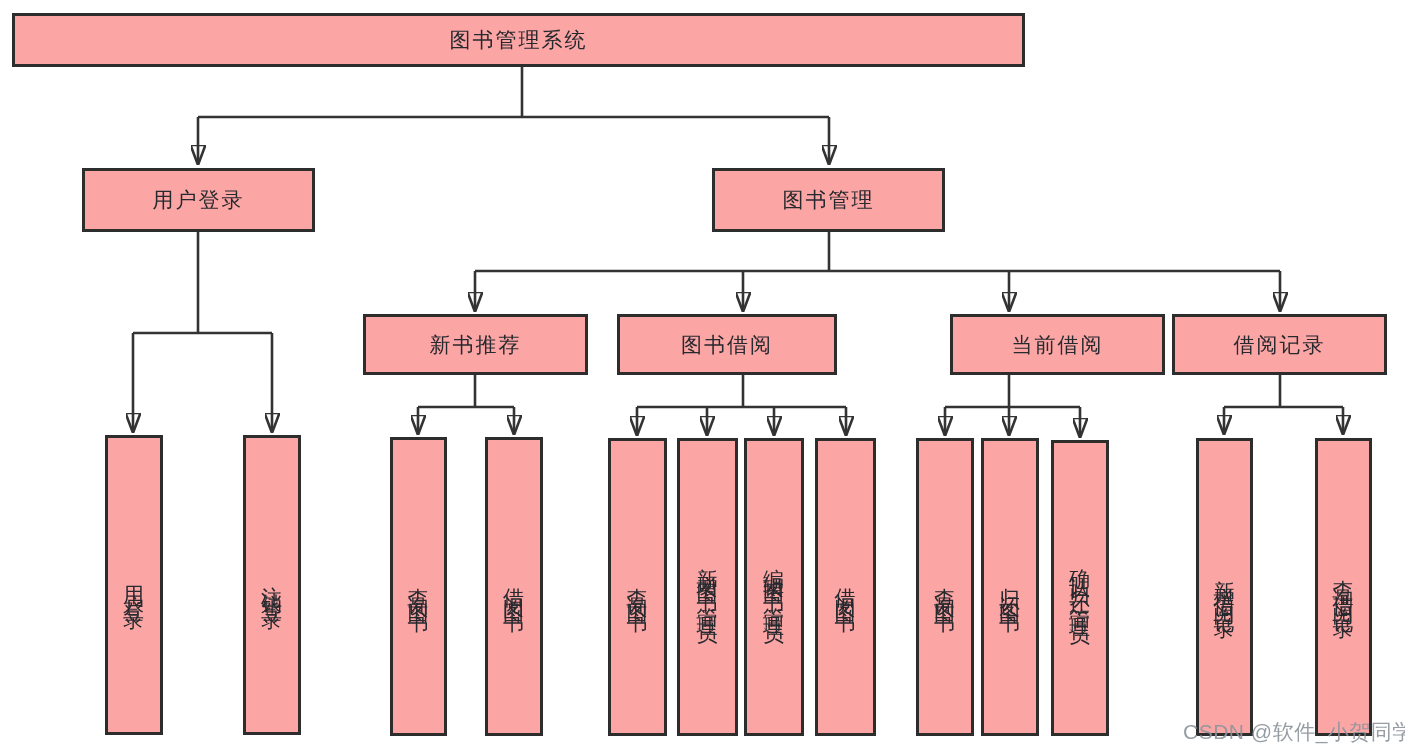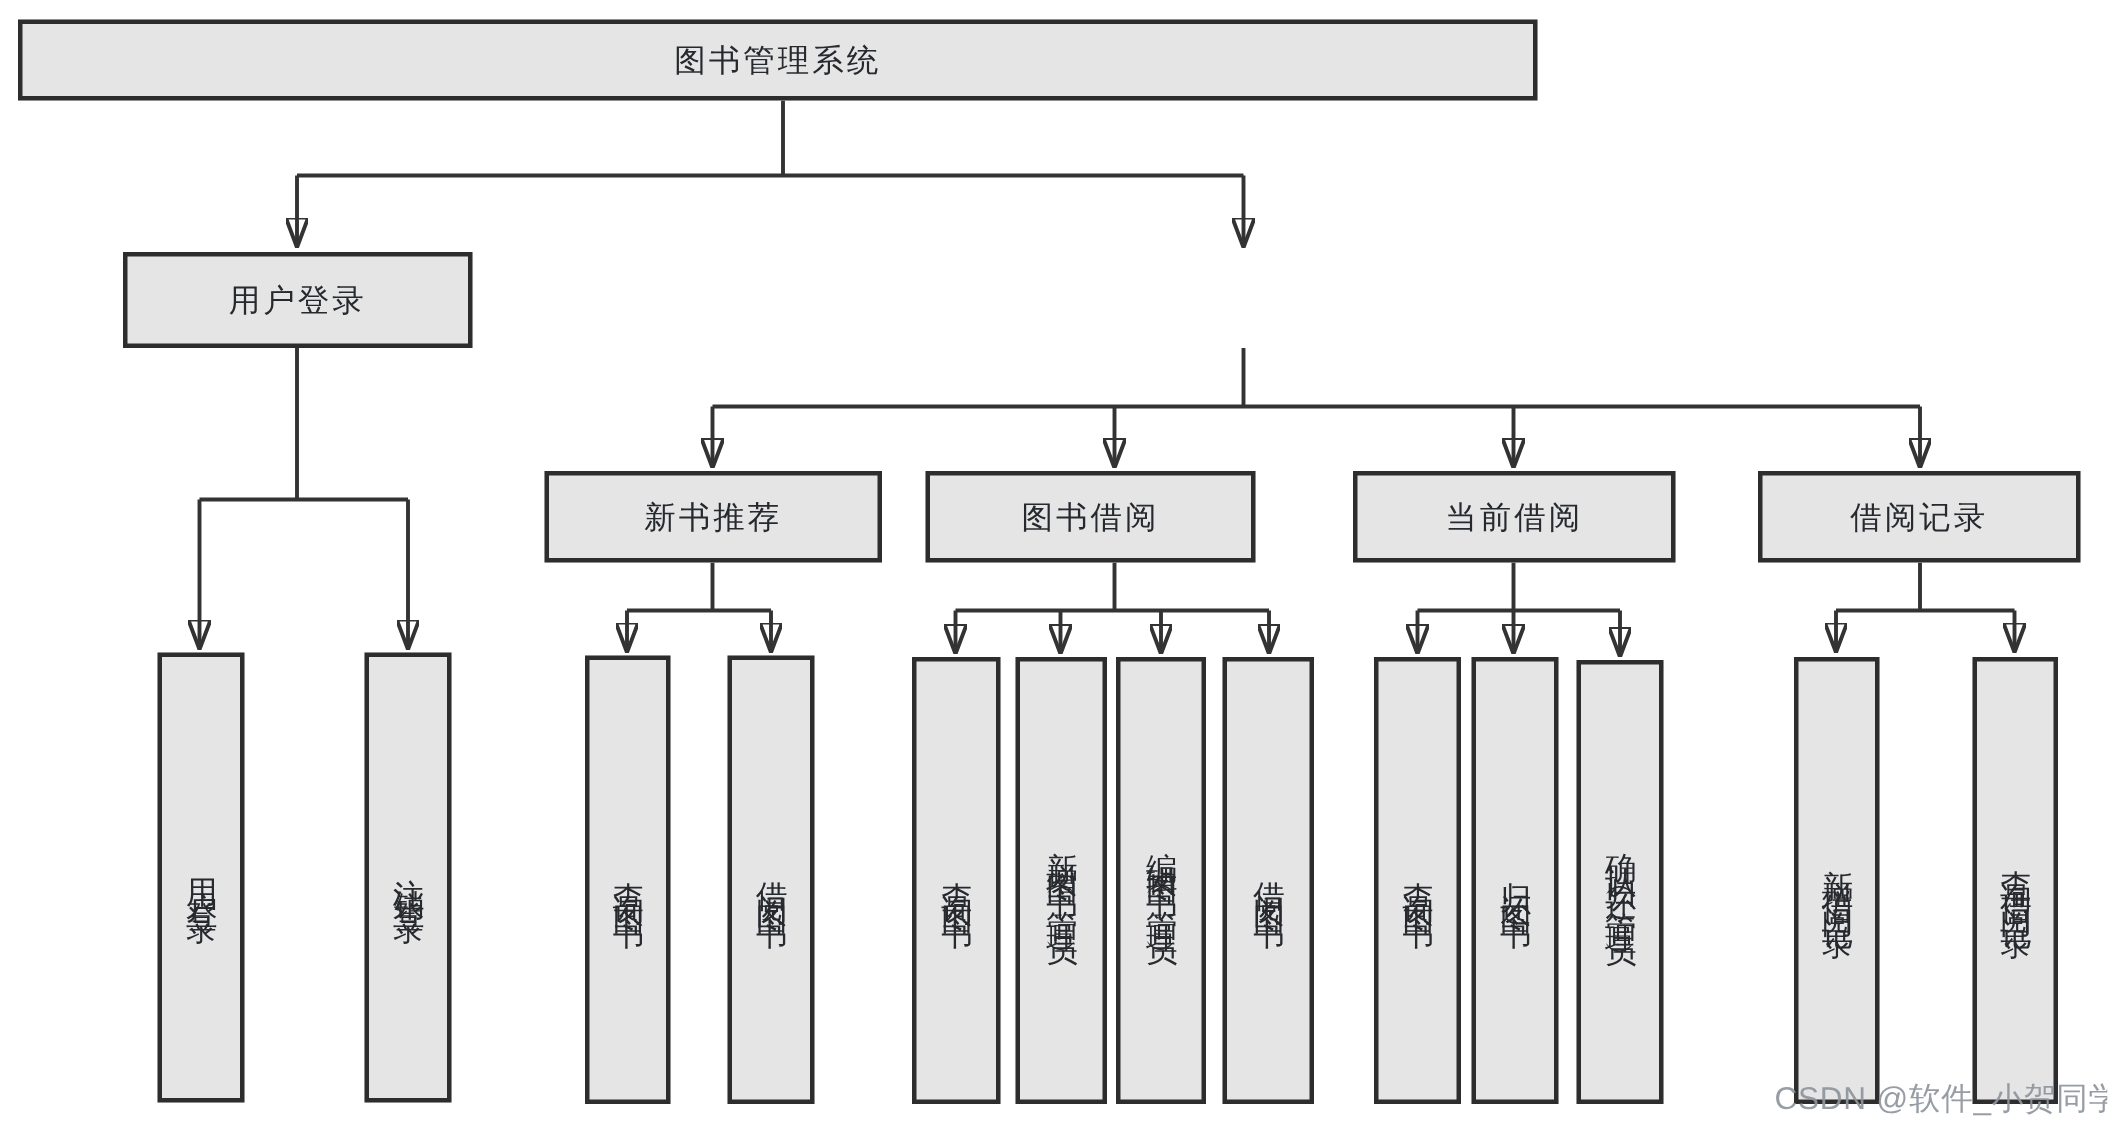--- a/index.html
+++ b/index.html
@@ -8,21 +8,21 @@
     width:1405px;height:747px;
     background:#ffffff;
     font-family:"Liberation Sans","DejaVu Sans",sans-serif;
     overflow:hidden;
   }
   .wires{position:absolute;left:0;top:0;width:1405px;height:747px;}
   .wires path{stroke:#333333;stroke-width:2.6;fill:none;}
   .nbox{
     position:absolute;
     box-sizing:border-box;
-    background:#e5e5e5;
+    background:#fca5a5;
     border:3px solid #2d2d2d;
     display:flex;align-items:center;justify-content:center;
     color:#26292e;
     font-size:21px;
     letter-spacing:2px;
     z-index:2;
   }
   .vbox{
     writing-mode:vertical-rl;
     letter-spacing:0.38em;
@@ -30,21 +30,21 @@
     padding:6px 0;
   }
   
   .b-root{left:12px;top:13px;width:1013px;height:54px;}
   
   .b-user{left:82px;top:168px;width:233px;height:64px;}
   .b-mgmt{left:712px;top:168px;width:233px;height:64px;}
   
   .b-new{left:363px;top:314px;width:225px;height:61px;}
   .b-borrow{left:617px;top:314px;width:220px;height:61px;}
-  .b-current{left:902px;top:314px;width:215px;height:61px;}
+  .b-current{left:950px;top:314px;width:215px;height:61px;}
   .b-records{left:1172px;top:314px;width:215px;height:61px;}
   
   .l-user-login{left:105px;top:435px;width:58px;height:300px;}
   .l-logout{left:243px;top:435px;width:58px;height:300px;}
   .l-nb-query{left:390px;top:437px;width:57px;height:299px;}
   .l-nb-borrow{left:485px;top:437px;width:58px;height:299px;}
   .l-bb-query{left:608px;top:438px;width:59px;height:298px;}
   .l-bb-add{left:677px;top:438px;width:61px;height:298px;}
   .l-bb-edit{left:744px;top:438px;width:60px;height:298px;}
   .l-bb-borrow{left:815px;top:438px;width:61px;height:298px;}
@@ -108,20 +108,21 @@
 
     <path d="M1280 375 V407"></path>
     <path d="M1224 407 H1343"></path>
     <path d="M1224 407 V433" marker-end="url(#arw)"></path>
     <path d="M1343 407 V433" marker-end="url(#arw)"></path>
   </svg>
 
   <div class="nbox b-root">图书管理系统</div>
 
   <div class="nbox b-user">用户登录</div>
+  <div class="nbox b-mgmt">图书管理</div>
 
   <div class="nbox b-new">新书推荐</div>
   <div class="nbox b-borrow">图书借阅</div>
   <div class="nbox b-current">当前借阅</div>
   <div class="nbox b-records">借阅记录</div>
 
   <div class="nbox vbox l-user-login">用户登录</div>
   <div class="nbox vbox l-logout">注销登录</div>
 
   <div class="nbox vbox l-nb-query">查询图书</div>

